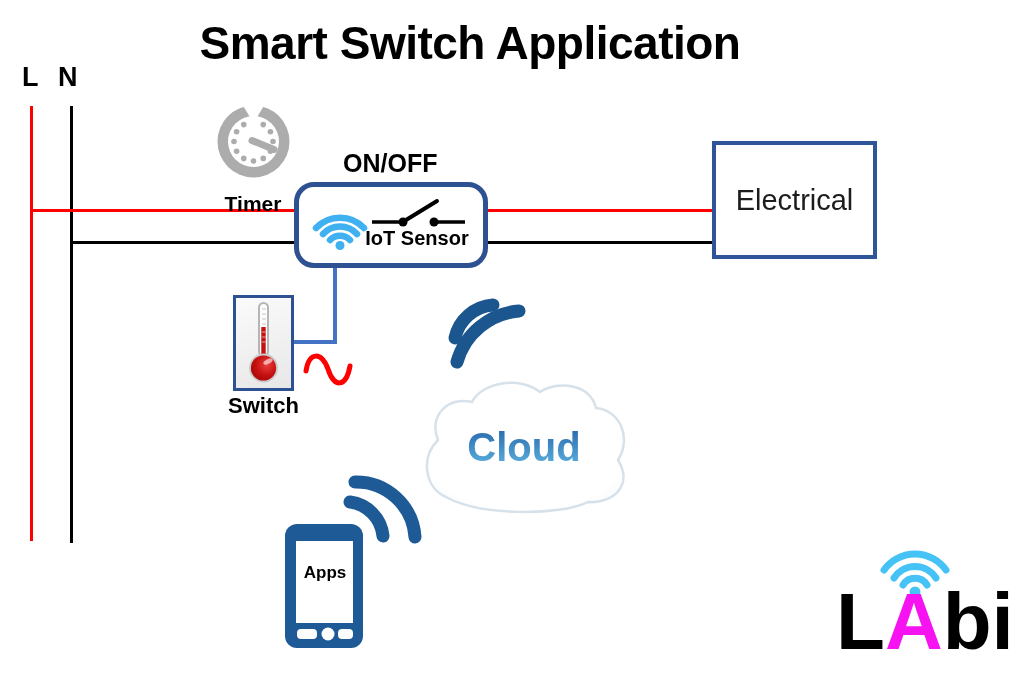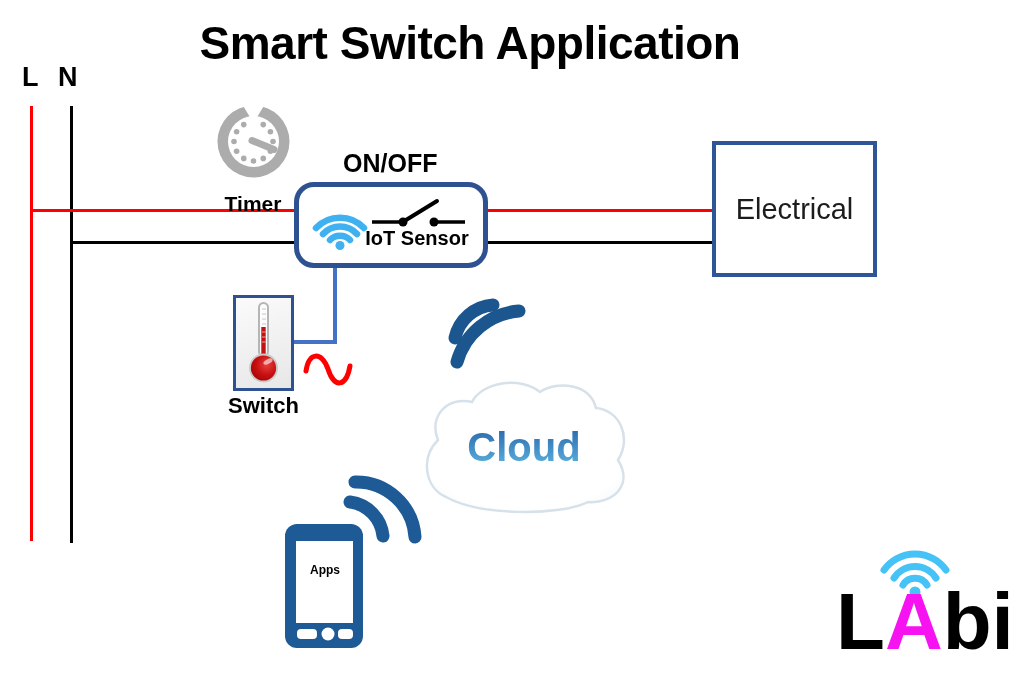--- a/index.html
+++ b/index.html
@@ -17,34 +17,34 @@
   .wire.red{background:#FF0000;}
   .wire.black{background:#000000;}
   .connector{background:#4472C4;z-index:1;}
   .small-caption{font-weight:700;text-align:center;z-index:3;}
   .onoff{left:343px;top:140px;font-size:25px;font-weight:700;z-index:3;margin-top:9px;}
   .iot-box{
     left:294px;top:182px;width:194px;height:86px;background:#ffffff;
     border:5px solid #2E5291;border-radius:20px;box-sizing:border-box;z-index:2;
   }
   .appliance-box{
-    left:712px;top:141px;width:165px;height:136px;background:#ffffff;
+    left:712px;top:141px;width:165px;height:118px;background:#ffffff;
     border:4px solid #2E5597;box-sizing:border-box;z-index:2;
     display:flex;flex-direction:column;align-items:center;justify-content:center;
     font-size:29px;line-height:37px;color:#1c1c1c;text-align:center;
   }
   .sensor-box{
     left:233px;top:295px;width:61px;height:96px;box-sizing:border-box;
     border:3.5px solid #2E5291;background:linear-gradient(160deg,#FBFBFB 0%,#E7E7E7 100%);
     z-index:2;
   }
   .iot-label{left:358px;top:227px;width:118px;font-size:20px;font-weight:700;text-align:center;z-index:3;}
   .timer-caption{left:208px;top:192px;width:90px;font-size:21px;}
   .sensor-caption{left:211px;top:393px;width:105px;font-size:22px;}
-  .apps-caption{left:294px;top:563px;width:62px;font-size:12px;}
+  .apps-caption{left:294px;top:563px;width:62px;font-size:17px;}
   .brand-text{
     left:836px;top:582px;font-size:80px;font-weight:700;line-height:1;z-index:3;
     letter-spacing:0px;
   }
   .brand-text .accent{color:#F713F1;}
   svg{display:block;}
   svg text{font-family:"Liberation Sans",sans-serif;}
 </style>
 </head>
 <body>

